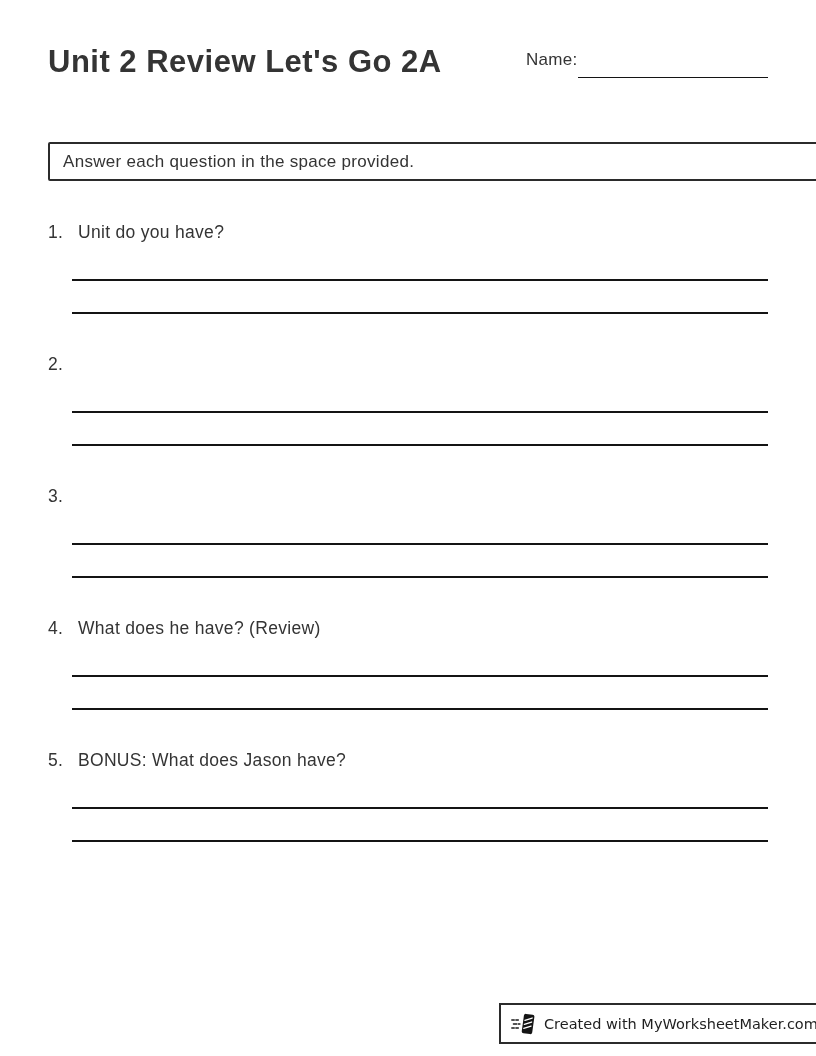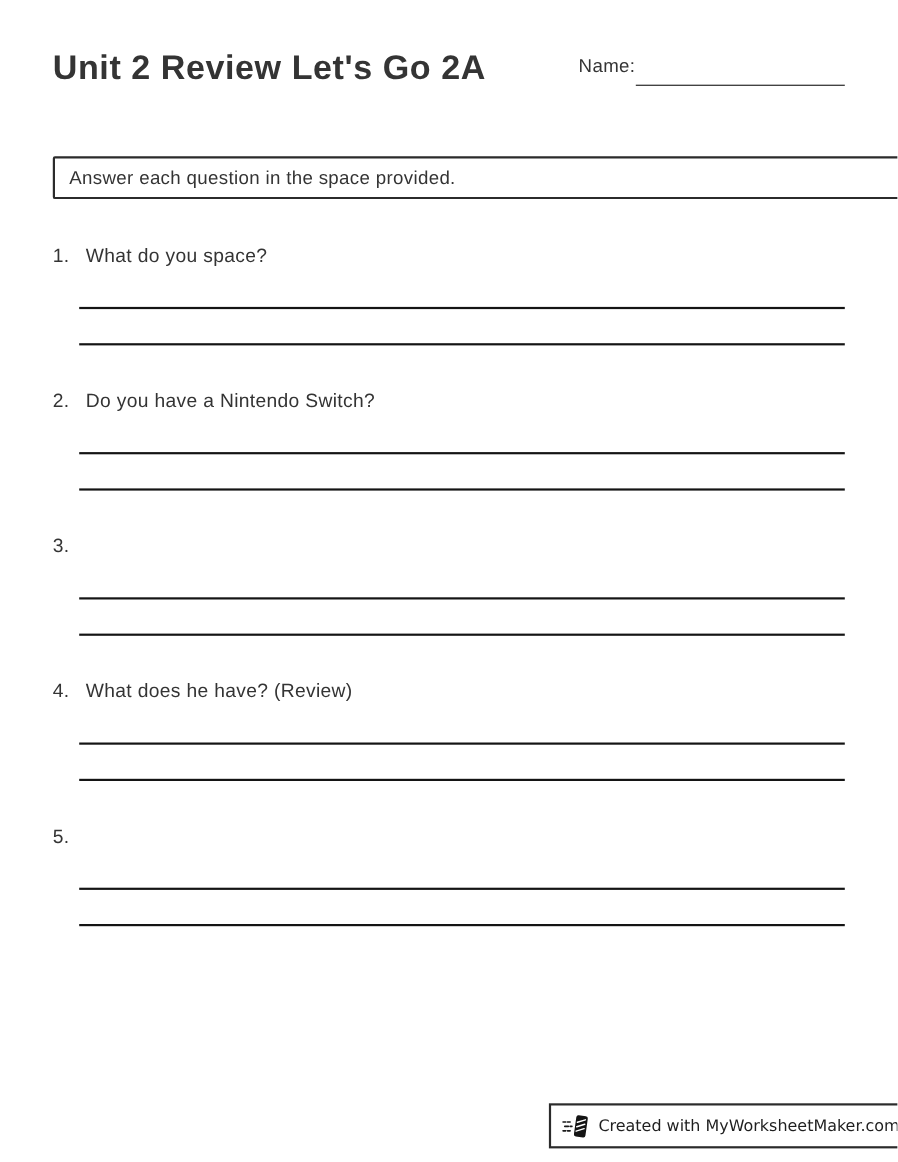--- a/index.html
+++ b/index.html
@@ -121,30 +121,29 @@
   </div>
   <div class="name-underline"></div>
 
   <div class="instruction-box">
     <span>Answer each question in the space provided.</span>
   </div>
 
   <div class="question" style="top:222px">
     <div class="q-row">
       <span class="q-num">1.</span>
-      <span class="q-text">What do you space?</span>
+      <span class="q-text">Unit do you have?</span>
     </div>
     <div class="answer-line first"></div>
     <div class="answer-line second"></div>
   </div>
 
   <div class="question" style="top:354px">
     <div class="q-row">
       <span class="q-num">2.</span>
-      <span class="q-text">Do you have a Nintendo Switch?</span>
     </div>
     <div class="answer-line first"></div>
     <div class="answer-line second"></div>
   </div>
 
   <div class="question" style="top:486px">
     <div class="q-row">
       <span class="q-num">3.</span>
     </div>
     <div class="answer-line first"></div>
@@ -156,20 +155,21 @@
       <span class="q-num">4.</span>
       <span class="q-text">What does he have? (Review)</span>
     </div>
     <div class="answer-line first"></div>
     <div class="answer-line second"></div>
   </div>
 
   <div class="question" style="top:750px">
     <div class="q-row">
       <span class="q-num">5.</span>
+      <span class="q-text">BONUS: What does Jason have?</span>
     </div>
     <div class="answer-line first"></div>
     <div class="answer-line second"></div>
   </div>
 
   <div class="footer-box">
     <span class="logo-icon">
       <svg width="26" height="26" viewBox="0 0 32 32" aria-hidden="true">
 
         <line x1="1" y1="11" x2="9" y2="11" stroke="#1a1a1a" stroke-width="1.8" stroke-linecap="round" stroke-dasharray="3 2"></line>

